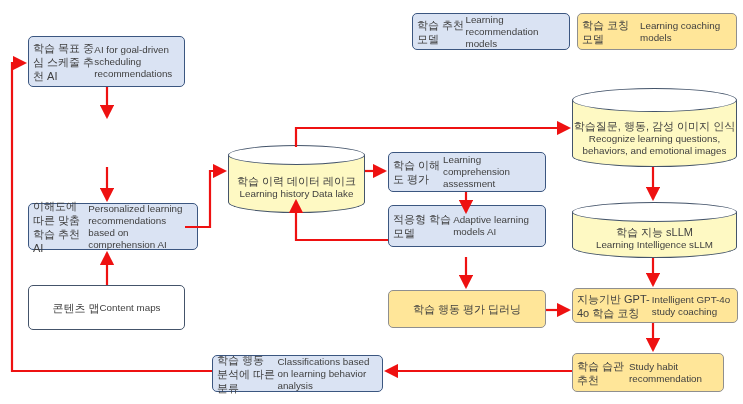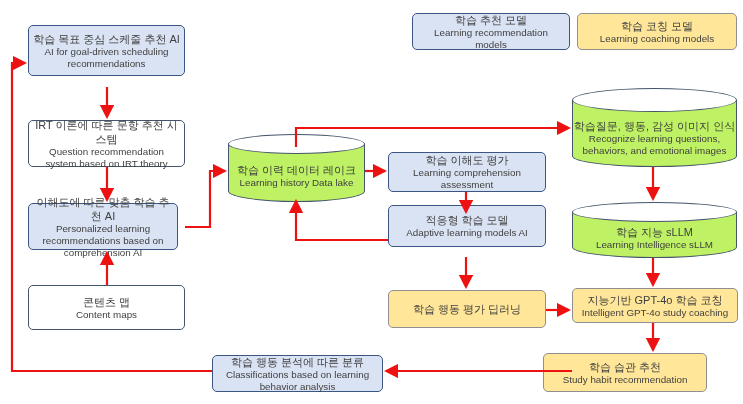--- a/index.html
+++ b/index.html
@@ -2,37 +2,37 @@
 <html style="--fill-blue: #dae3f3; --fill-yellow: #ffe699; --b-navy: #3b5680; --b-blue: #44546a; --b-gray: #8f8f8f; --arrow: #ee1111; --text: #3f3f3f;"><head>
 <meta charset="utf-8">
 <style>
   html,body{margin:0;padding:0;background:#fff;}
   .stage{
     position:relative;width:743px;height:404px;background:#ffffff;overflow:hidden;
     font-family:"Liberation Sans","DejaVu Sans",sans-serif;color:var(--text,#3f3f3f);
   }
   .node{
     position:absolute;box-sizing:border-box;border-radius:5px;
-    display:flex;flex-direction:column;justify-content:center;align-items:center;
-    text-align:center;padding:2px 4px;z-index:2;
+    display:flex;justify-content:center;align-items:center;
+    padding:2px 4px;z-index:2;
   }
   .node.blue{background:var(--fill-blue,#dae3f3);border:1.4px solid var(--b-navy,#3b5680);}
   .node.white{background:#ffffff;border:1.4px solid var(--b-blue,#44546a);}
   .node.yellow{background:var(--fill-yellow,#ffe699);border:1.3px solid var(--b-gray,#8f8f8f);}
   .ko{font-size:11px;line-height:14px;}
   .en{font-size:9.8px;line-height:12px;}
   
   .cyl{position:absolute;z-index:2;}
   .cyl-top{
     position:absolute;left:0;right:0;top:0;height:20px;box-sizing:border-box;
     border:1.4px solid var(--b-blue,#44546a);border-radius:50%;background:#fff;z-index:3;
   }
   .cyl-body{
     position:absolute;left:0;right:0;top:10px;bottom:0;box-sizing:border-box;
-    background:#bef264;border:1.4px solid var(--b-blue,#44546a);border-top:none;
+    background:#fef9c3;border:1.4px solid var(--b-blue,#44546a);border-top:none;
     border-radius:0 0 50% 50% / 0 0 11px 11px;
     display:flex;align-items:center;justify-content:center;text-align:center;z-index:1;
   }
   .cyl-text{position:relative;z-index:4;padding-top:7px;}
   .arrows{position:absolute;left:0;top:0;z-index:5;pointer-events:none;}
   .arrows polyline{fill:none;stroke:var(--arrow,#ee1111);stroke-width:2.2;}
 </style>
 </head>
 <body>
 
@@ -40,42 +40,38 @@
 
   <div class="node blue" style="left:412px;top:13px;width:158px;height:37px">
     <div class="ko">학습 추천 모델</div>
     <div class="en">Learning recommendation models</div>
   </div>
   <div class="node yellow" style="left:577px;top:13px;width:160px;height:37px">
     <div class="ko">학습 코칭 모델</div>
     <div class="en">Learning coaching models</div>
   </div>
 
-  <div class="node blue" style="left:28px;top:25px;width:157px;height:51px">
+  <div class="node blue" style="left:28px;top:36px;width:157px;height:51px">
     <div class="ko">학습 목표 중심 스케줄 추천 AI</div>
     <div class="en">AI for goal-driven scheduling recommendations</div>
   </div>
-  <div class="node white" style="left:28px;top:120px;width:157px;height:47px">
-    <div class="ko">IRT 이론에 따른 문항 추천 시스템</div>
-    <div class="en">Question recommendation system based on IRT theory</div>
-  </div>
-  <div class="node blue" style="left:28px;top:203px;width:150px;height:47px">
+  <div class="node blue" style="left:28px;top:203px;width:170px;height:47px">
     <div class="ko">이해도에 따른 맞춤 학습 추천 AI</div>
     <div class="en">Personalized learning recommendations based on comprehension AI</div>
   </div>
   <div class="node blue" style="left:212px;top:355px;width:171px;height:37px">
     <div class="ko">학습 행동 분석에 따른 분류</div>
     <div class="en">Classifications based on learning behavior analysis</div>
   </div>
   <div class="node white" style="left:28px;top:285px;width:157px;height:45px">
     <div class="ko">콘텐츠 맵</div>
     <div class="en">Content maps</div>
   </div>
 
-  <div class="cyl" style="left:228px;top:134px;width:137px;height:68px">
+  <div class="cyl" style="left:228px;top:145px;width:137px;height:68px">
     <span class="cyl-top"></span>
     <div class="cyl-body">
       <div class="cyl-text">
         <div class="ko">학습 이력 데이터 레이크</div>
         <div class="en">Learning history Data lake</div>
       </div>
     </div>
   </div>
 
   <div class="node blue" style="left:388px;top:152px;width:158px;height:40px">
@@ -106,21 +102,21 @@
         <div class="ko">학습 지능 sLLM</div>
         <div class="en">Learning Intelligence sLLM</div>
       </div>
     </div>
   </div>
 
   <div class="node yellow" style="left:572px;top:288px;width:166px;height:35px">
     <div class="ko">지능기반 GPT-4o 학습 코칭</div>
     <div class="en">Intelligent GPT-4o study coaching</div>
   </div>
-  <div class="node yellow" style="left:543px;top:353px;width:164px;height:39px">
+  <div class="node yellow" style="left:572px;top:353px;width:152px;height:39px">
     <div class="ko">학습 습관 추천</div>
     <div class="en">Study habit recommendation</div>
   </div>
 
   <svg class="arrows" width="743" height="404" viewBox="0 0 743 404">
     <defs>
       <marker id="ah" viewBox="0 0 10 10" refX="8.5" refY="5" markerWidth="6.5" markerHeight="6.5" orient="auto-start-reverse">
         <path d="M0 0 L10 5 L0 10 z" fill="#ee1111" style="fill:var(--arrow,#ee1111)"></path>
       </marker>
     </defs>

